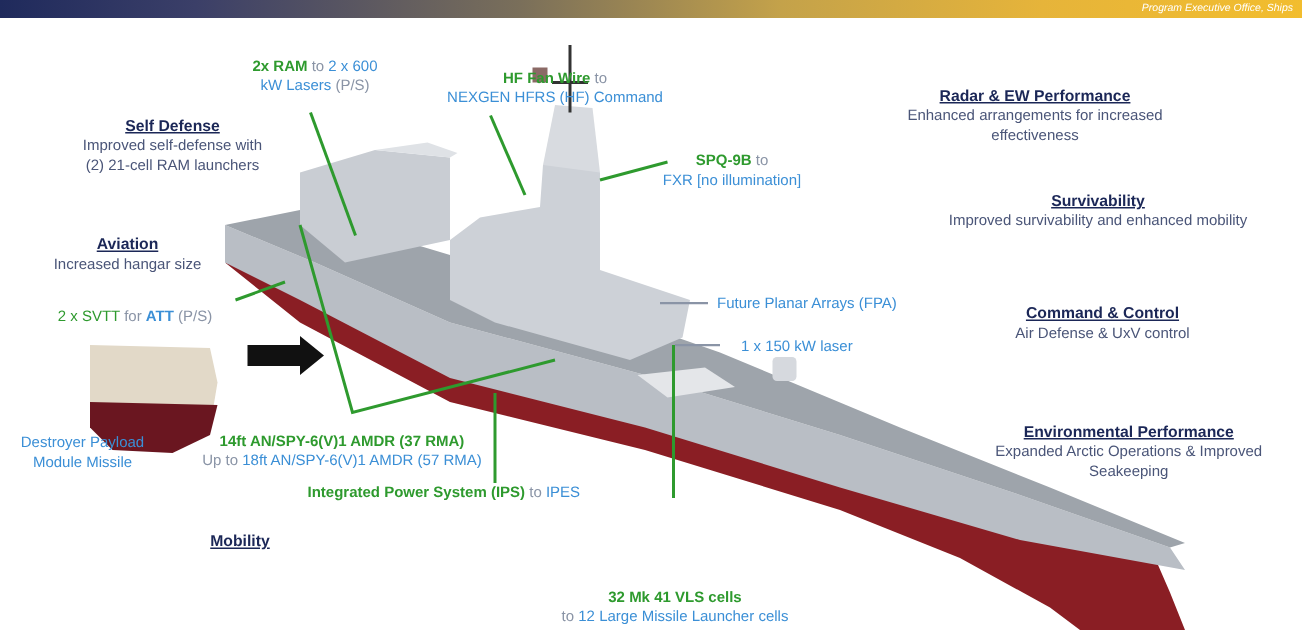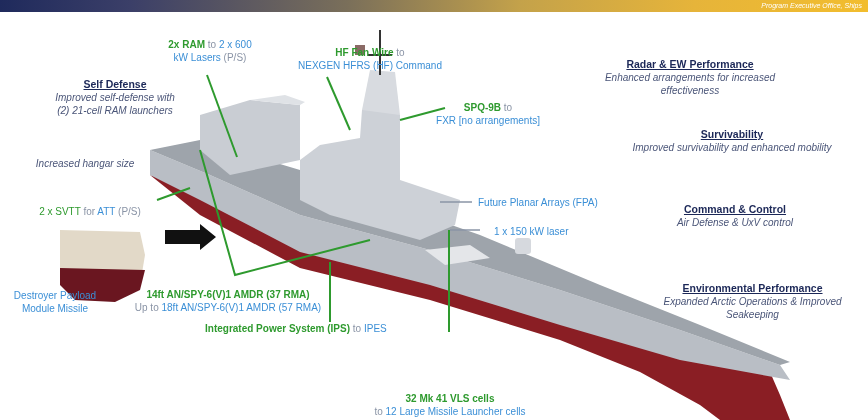--- a/index.html
+++ b/index.html
@@ -2,21 +2,21 @@
 <html><head>
 <meta charset="utf-8">
 <style>
   html, body { margin:0; padding:0; }
   body { width:868px; height:420px; background:#ffffff; position:relative; overflow:hidden; font-family:"Liberation Sans", sans-serif; }
   .banner { position:absolute; left:0; top:0; width:868px; height:12px;
     background:linear-gradient(90deg,#1f2a5c 0%,#3b3f68 15%,#7a6f5a 40%,#c4a24a 60%,#e6b43a 80%,#f2bd2e 100%); }
   .banner-text { position:absolute; right:6px; top:0; font-size:7px; font-style:italic; color:#fff; line-height:12px; }
   .lbl { position:absolute; text-align:center; font-size:10px; line-height:13px; white-space:nowrap; }
   .hd { color:#1b2757; font-weight:bold; font-size:10.5px;text-decoration:underline; }
-  .desc { color:#4a5578; font-style:italic; font-size:10px; }
+  .desc { color:#4a5578; font-size:10px; }
   .g { color:#2e9a2e; font-weight:bold; }
   .b { color:#3b8fd6; font-weight:normal; }
   .gr { color:#8a94a6; }
   .gn { color:#2e9a2e;text-align:right; }
   svg.art { position:absolute; left:0; top:0; }
 </style>
 </head>
 <body>
 
 <div class="banner">
@@ -62,23 +62,25 @@
     <line x1="450" y1="230" x2="480" y2="230"></line>
   </g>
 </svg>
 
 <div class="lbl" style="left:30px;top:78px;width:170px">
   <div class="hd">Self Defense</div>
   <div class="desc">Improved self-defense with</div>
   <div class="desc">(2) 21-cell RAM launchers</div>
 </div>
 <div class="lbl" style="left:25px;top:157px;width:120px">
+  <div class="hd">Aviation</div>
   <div class="desc">Increased hangar size</div>
 </div>
 <div class="lbl" style="left:30px;top:355px;width:260px">
+  <div class="hd">Mobility</div>
 </div>
 
 <div class="lbl" style="left:580px;top:58px;width:220px">
   <div class="hd">Radar &amp; EW Performance</div>
   <div class="desc">Enhanced arrangements for increased</div>
   <div class="desc">effectiveness</div>
 </div>
 <div class="lbl" style="left:612px;top:128px;width:240px">
   <div class="hd">Survivability</div>
   <div class="desc">Improved survivability and enhanced mobility</div>
@@ -96,24 +98,24 @@
 <div class="lbl" style="left:150px;top:38px;width:120px">
   <div><span class="g">2x RAM</span> <span class="gr">to</span> <span class="b">2 x 600</span></div>
   <div><span class="b">kW Lasers</span> <span class="gr">(P/S)</span></div>
 </div>
 <div class="lbl" style="left:290px;top:46px;width:160px">
   <div><span class="g">HF Fan Wire</span> <span class="gr">to</span></div>
   <div class="b">NEXGEN HFRS (HF) Command</div>
 </div>
 <div class="lbl" style="left:428px;top:101px;width:120px">
   <div><span class="g">SPQ-9B</span> <span class="gr">to</span></div>
-  <div class="b">FXR [no arrangements]</div>
+  <div class="b">FXR [no illumination]</div>
 </div>
 <div class="lbl" style="left:25px;top:205px;width:130px">
-  <span class="gn">2 x SVTT</span> <span class="gr">for</span> <span class="b" style="font-weight:normal">ATT</span> <span class="gr">(P/S)</span>
+  <span class="gn">2 x SVTT</span> <span class="gr">for</span> <span class="b" style="font-weight:bold">ATT</span> <span class="gr">(P/S)</span>
 </div>
 <div class="lbl b" style="left:478px;top:196px">Future Planar Arrays (FPA)</div>
 <div class="lbl b" style="left:494px;top:225px">1 x 150 kW laser</div>
 <div class="lbl" style="left:0px;top:289px;width:110px">
   <div class="b">Destroyer Payload</div>
   <div class="b">Module Missile</div>
 </div>
 <div class="lbl" style="left:118px;top:288px;width:220px">
   <div class="g">14ft AN/SPY-6(V)1 AMDR (37 RMA)</div>
   <div><span class="gr">Up to</span> <span class="b">18ft AN/SPY-6(V)1 AMDR (57 RMA)</span></div>

